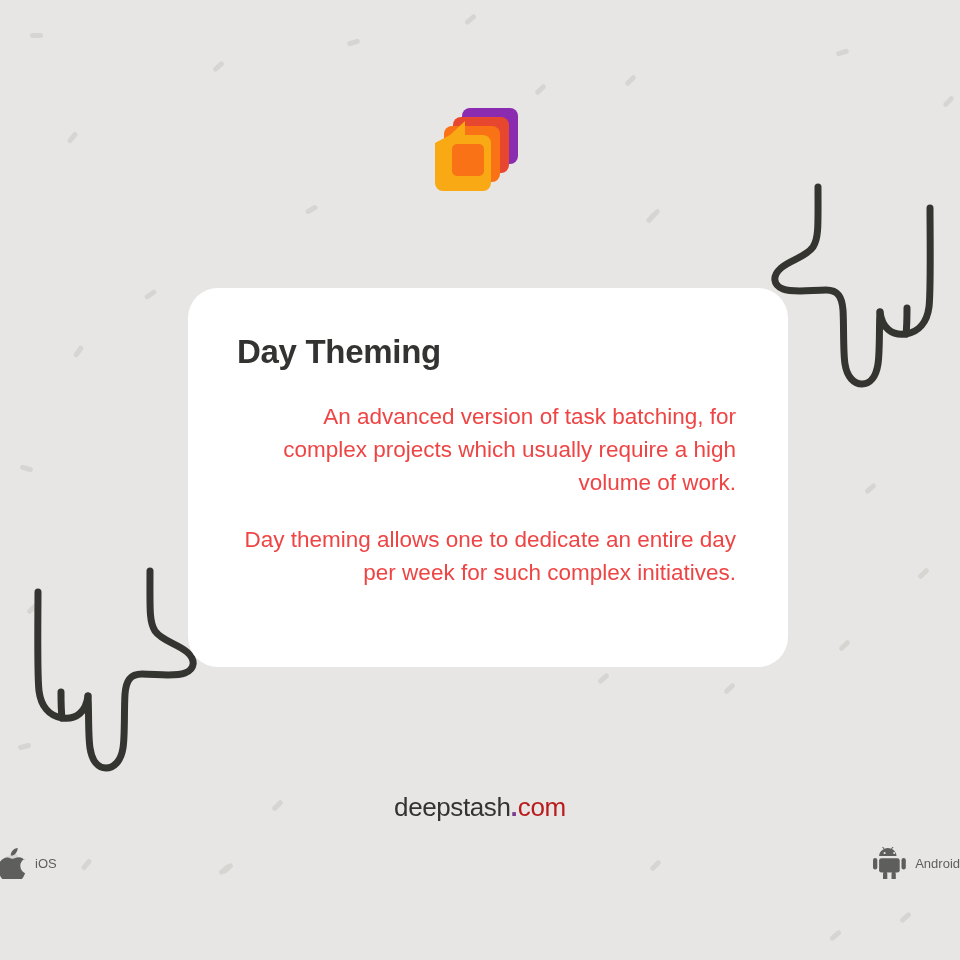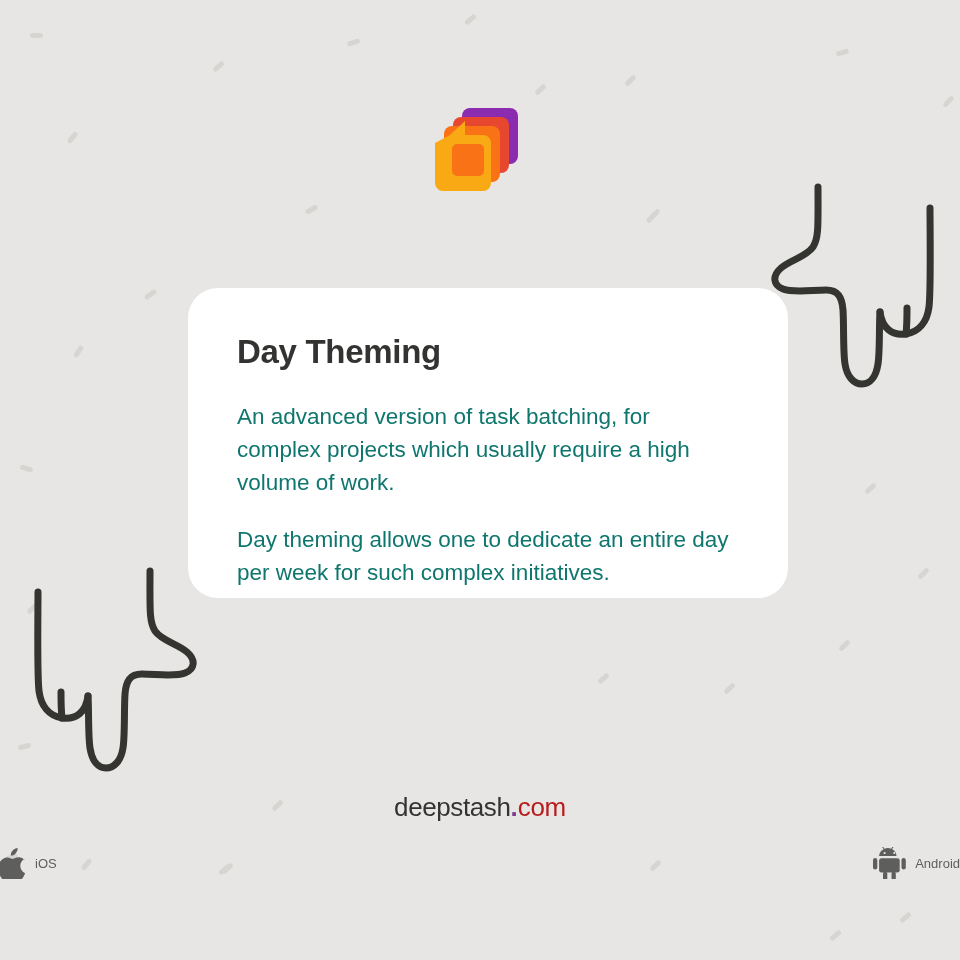--- a/index.html
+++ b/index.html
@@ -51,41 +51,42 @@
     left:0; right:0; top:104px;
     display:flex; justify-content:center;
     z-index:3;
   }
   #brand-logo svg { display:block; }
 
   
   #idea-card {
     position:absolute;
     left:188px; top:288px;
-    width:600px; height:310px;
+    width:600px; height:379px;
     background:#ffffff;
     border-radius:30px;
     z-index:2;
     padding:44px 52px 0 49px;
   }
 
   #card-title {
     font-size:33px;
     font-weight:bold;
     color:#333332;
     letter-spacing:-0.3px;
     line-height:1.2;
     margin-bottom:28px;
   }
 
   .card-paragraph {
     font-size:22.5px;
     line-height:33px;
-    color:#0f766e;
+    color:#ef4444;
     margin-bottom:24px;
+    text-align:right;
   }
   .card-paragraph:last-child { margin-bottom:0; }
 
   
   #footer-block {
     position:absolute;
     left:0; right:0; top:766px;
     z-index:3;
     text-align:center;
   }

